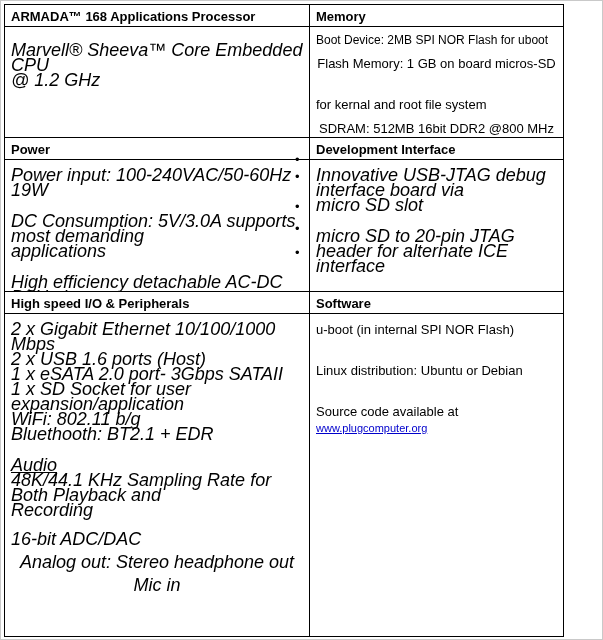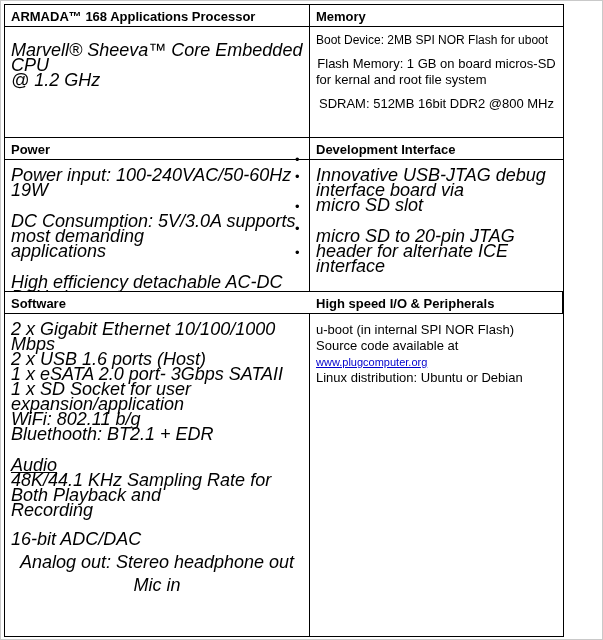--- a/index.html
+++ b/index.html
@@ -38,21 +38,21 @@
     overflow: hidden;
   }
   .cell.rightcol { border-right: none; }
   .cell.lastrow { border-bottom: none; }
   .hdr {
     font-weight: bold;
     font-size: 13px;
     padding-top: 4px;
   }
   .txt { font-size: 18px; line-height: 15px; font-style: italic; }
-  .md  { font-size: 13px; line-height: 16px; }
+  .md  { font-size: 13px; line-height: 16px; margin-top: 25px; }
   .sm  { font-size: 12px; line-height: 15px; }
   .mt4  { margin-top: 4px; }
   .mt6  { margin-top: 6px; }
   .mt14 { margin-top: 14px; }
   .mt16 { margin-top: 16px; }
   .mt19 { margin-top: 19px; }
   .mt20 { margin-top: 8px; text-align: center; }
   .underline { text-decoration: underline; }
   .bullet {
     position: absolute;
@@ -97,41 +97,41 @@
       <div>applications</div>
       <div class="mt16">High efficiency detachable AC-DC PSU gives mas</div>
     </div>
     <div class="cell txt rightcol">
       <div class="mt6">Innovative USB-JTAG debug interface board via</div>
       <div>micro SD slot</div>
       <div class="mt16">micro SD to 20-pin JTAG header for alternate ICE</div>
       <div>interface</div>
     </div>
 
+    <div class="cell hdr">High speed I/O &amp; Peripherals</div>
     <div class="cell hdr rightcol">Software</div>
-    <div class="cell hdr">High speed I/O &amp; Peripherals</div>
 
     <div class="cell txt lastrow">
       <div class="mt6">2 x Gigabit Ethernet 10/100/1000 Mbps</div>
       <div>2 x USB 1.6 ports (Host)</div>
       <div>1 x eSATA 2.0 port- 3Gbps SATAII</div>
       <div>1 x SD Socket for user expansion/application</div>
       <div>WiFi: 802.11 b/g</div>
       <div>Bluethooth: BT2.1 + EDR</div>
       <div class="mt16 underline">Audio</div>
       <div>48K/44.1 KHz Sampling Rate for Both Playback and</div>
       <div>Recording</div>
       <div class="mt14">16-bit ADC/DAC</div>
       <div class="mt20">Analog out: Stereo headphone out</div>
       <div class="mt20">Mic in</div>
     </div>
     <div class="cell rightcol lastrow">
       <div class="md mt6">u-boot (in internal SPI NOR Flash)</div>
+      <div class="md">Linux distribution: Ubuntu or Debian</div>
       <div class="md"><span>Source code available at </span><a class="src-link" href="#" style="color: rgb(0, 0, 204);">www.plugcomputer.org</a></div>
-      <div class="md">Linux distribution: Ubuntu or Debian</div>
     </div>
 
     <span class="bullet" style="top:148px;">•</span>
     <span class="bullet" style="top:165px;">•</span>
     <span class="bullet" style="top:195px;">•</span>
     <span class="bullet" style="top:217px;">•</span>
     <span class="bullet" style="top:241px;">•</span>
   </div>
 </div>
 

